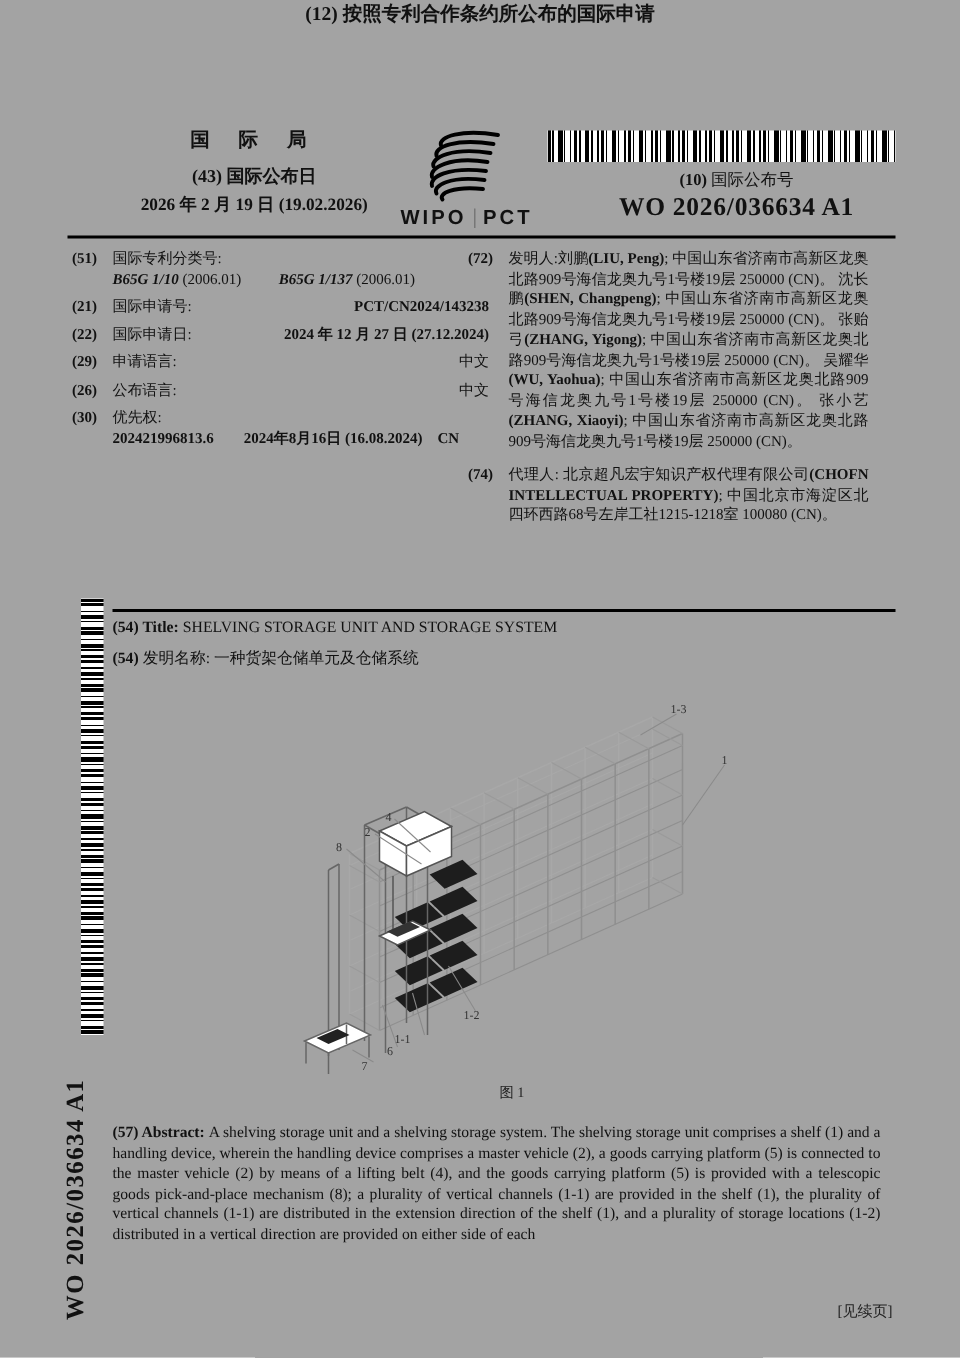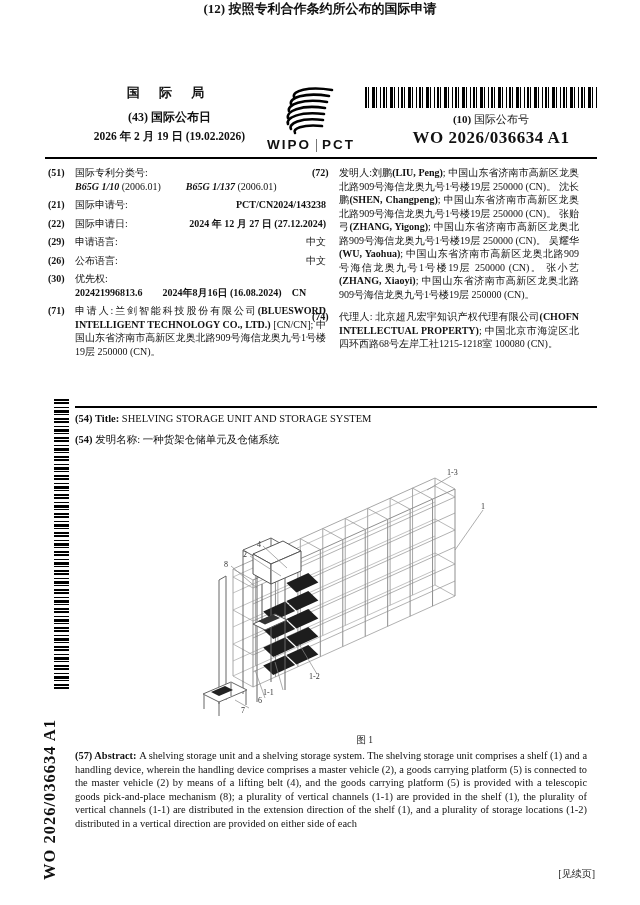--- a/index.html
+++ b/index.html
@@ -1,16 +1,16 @@
 <!DOCTYPE html>
 <html><head>
 <meta charset="utf-8">
 <style>
   html,body{margin:0;padding:0;background:#e8e8e8;}
-  .page{position:relative;width:640px;height:905px;background:#ffffff;margin:0 auto;
+  .page{position:relative;width:640px;height:905px;background:#a3a3a3;margin:0 auto;
         font-family:"Liberation Serif",serif;color:#111;overflow:hidden;}
   .abs{position:absolute;}
   .runs{white-space:pre-wrap;}
   .b{font-weight:bold;}
   .rule{position:absolute;background:#000;height:2px;}
   
   .doc-type{left:0;top:56;width:640px;font-size:13px;font-weight:bold;text-align:center;}
   .hdr-left{left:62px;top:84px;width:215px;text-align:center;}
   .hdr-left .l1{font-size:13px;font-weight:bold;margin-bottom:2px;}
   .hdr-left .l2{font-size:13px;font-weight:bold;letter-spacing:8px;margin-bottom:7px;}
@@ -40,21 +40,21 @@
   .title-line2{left:75px;top:433px;width:522px;font-size:10.5px;line-height:14px;}
   .abstract{left:75px;top:749px;width:512px;font-size:10.4px;line-height:13.6px;text-align:justify;}
   
   .barcode-v{left:54px;top:399px;width:15px;height:291px;
     background:repeating-linear-gradient(180deg,#000 0 2px,#fff 2px 3px,#000 3px 5px,#fff 5px 8px,#000 8px 9px,#fff 9px 11px,#000 11px 14px,#fff 14px 15px,#000 15px 16px,#fff 16px 19px);}
   .side-pub{left:40px;top:690px;width:32px;height:190px;writing-mode:vertical-rl;transform:rotate(180deg);
             font-weight:bold;font-size:16.5px;letter-spacing:1px;text-align:left;}
   
   .figure{left:195px;top:462px;width:315px;height:285px;}
   .fig-label{position:absolute;font-size:8px;color:#333;}
-  .fig-caption{position:absolute;left:138px;top:272px;width:40px;font-size:9.5px;color:#222;text-align:right;}
+  .fig-caption{position:absolute;left:138px;top:260px;width:40px;font-size:9.5px;color:#222;text-align:left;}
   .footer-note{left:495px;top:867px;width:100px;font-size:10px;text-align:right;color:#222;}
 </style>
 </head>
 <body>
 
 <div class="page">
 
   <div class="abs doc-type">(12) 按照专利合作条约所公布的国际申请</div>
 
   <div class="abs hdr-left">
@@ -128,24 +128,20 @@
         <span>中文</span>
       </span>
     </div>
     <div class="row" style="margin-bottom:0;">
       <span class="numc">(30)</span>
       <span class="cont">优先权:</span>
     </div>
     <div class="row">
       <span class="numc"></span>
       <span class="cont runs"><span style="font-weight: bold;">202421996813.6</span><span>        </span><span style="font-weight: bold;">2024年8月16日 (16.08.2024)</span><span style="font-weight: bold;">    CN</span></span>
-    </div>
-    <div class="row">
-      <span class="numc">(71)</span>
-      <span class="cont para runs"><span>申请人:兰剑智能科技股份有限公司</span><span style="font-weight: bold;">(BLUESWORD INTELLIGENT TECHNOLOGY CO., LTD.)</span><span> [CN/CN]; 中国山东省济南市高新区龙奥北路909号海信龙奥九号1号楼19层 250000 (CN)。</span></span>
     </div>
   </div>
 
   <div class="col col-r">
     <div class="row mb10">
       <span class="numc">(72)</span>
       <span class="cont para runs"><span>发明人:刘鹏</span><span style="font-weight: bold;">(LIU, Peng)</span><span>; 中国山东省济南市高新区龙奥北路909号海信龙奥九号1号楼19层 250000 (CN)。 沈长鹏</span><span style="font-weight: bold;">(SHEN, Changpeng)</span><span>; 中国山东省济南市高新区龙奥北路909号海信龙奥九号1号楼19层 250000 (CN)。 张贻弓</span><span style="font-weight: bold;">(ZHANG, Yigong)</span><span>; 中国山东省济南市高新区龙奥北路909号海信龙奥九号1号楼19层 250000 (CN)。 吴耀华</span><span style="font-weight: bold;">(WU, Yaohua)</span><span>; 中国山东省济南市高新区龙奥北路909号海信龙奥九号1号楼19层 250000 (CN)。 张小艺</span><span style="font-weight: bold;">(ZHANG, Xiaoyi)</span><span>; 中国山东省济南市高新区龙奥北路909号海信龙奥九号1号楼19层 250000 (CN)。</span></span>
     </div>
     <div class="row">
       <span class="numc">(74)</span>

